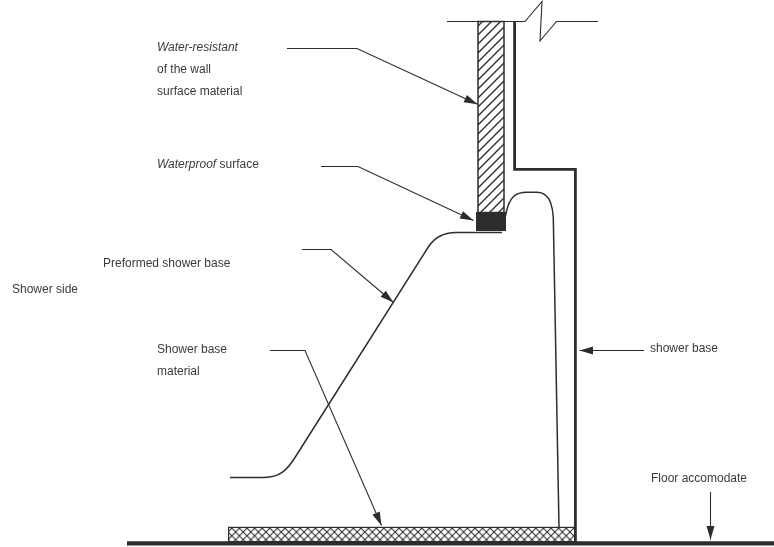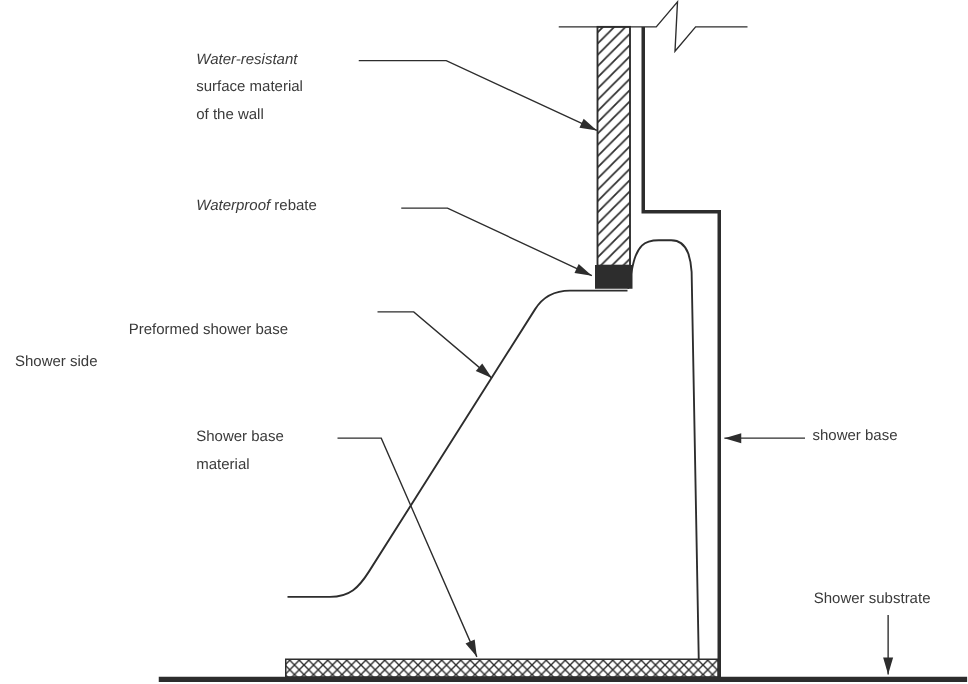--- a/index.html
+++ b/index.html
@@ -66,36 +66,36 @@
     <path d="M287,48.5 L357,48.5 L477.5,104.3" stroke="currentColor" stroke-width="1.1" marker-end="url(#arrow)"></path>
     <path d="M321,166.5 L358,166.5 L473.5,220.5" stroke="currentColor" stroke-width="1.1" marker-end="url(#arrow)"></path>
     <path d="M302,249.5 L331,249.5 L393.5,302.5" stroke="currentColor" stroke-width="1.1" marker-end="url(#arrow)"></path>
     <path d="M270,350.5 L305,350.5 L381.5,525.5" stroke="currentColor" stroke-width="1.1" marker-end="url(#arrow)"></path>
     <path d="M644,350.5 L579.5,350.5" stroke="currentColor" stroke-width="1.1" marker-end="url(#arrow)"></path>
     <path d="M710.5,492 L710.5,539.5" stroke="currentColor" stroke-width="1.1" marker-end="url(#arrow)"></path>
   </svg>
 
   <div class="lbl" style="left:157px;top:36px;">
     <div><span class="it">Water-resistant</span></div>
+    <div>of the wall</div>
     <div>surface material</div>
-    <div>of the wall</div>
   </div>
 
   <div class="lbl" style="left:157px;top:153px;">
-    <span class="it">Waterproof</span><span> rebate</span>
+    <span class="it">Waterproof</span><span> surface</span>
   </div>
 
   <div class="lbl it" style="left:103px;top:252px;">Preformed shower base</div>
 
   <div class="lbl" style="left:12px;top:278px;">Shower side</div>
 
   <div class="lbl" style="left:157px;top:338px;">
     <div>Shower base</div>
     <div>material</div>
   </div>
 
   <div class="lbl lh23" style="left:650px;top:337px;">
     <div>shower base</div>
   </div>
 
-  <div class="lbl" style="left:651px;top:467px;">Shower substrate</div>
+  <div class="lbl" style="left:651px;top:467px;">Floor accomodate</div>
 
 </div>
 
 </body></html>

